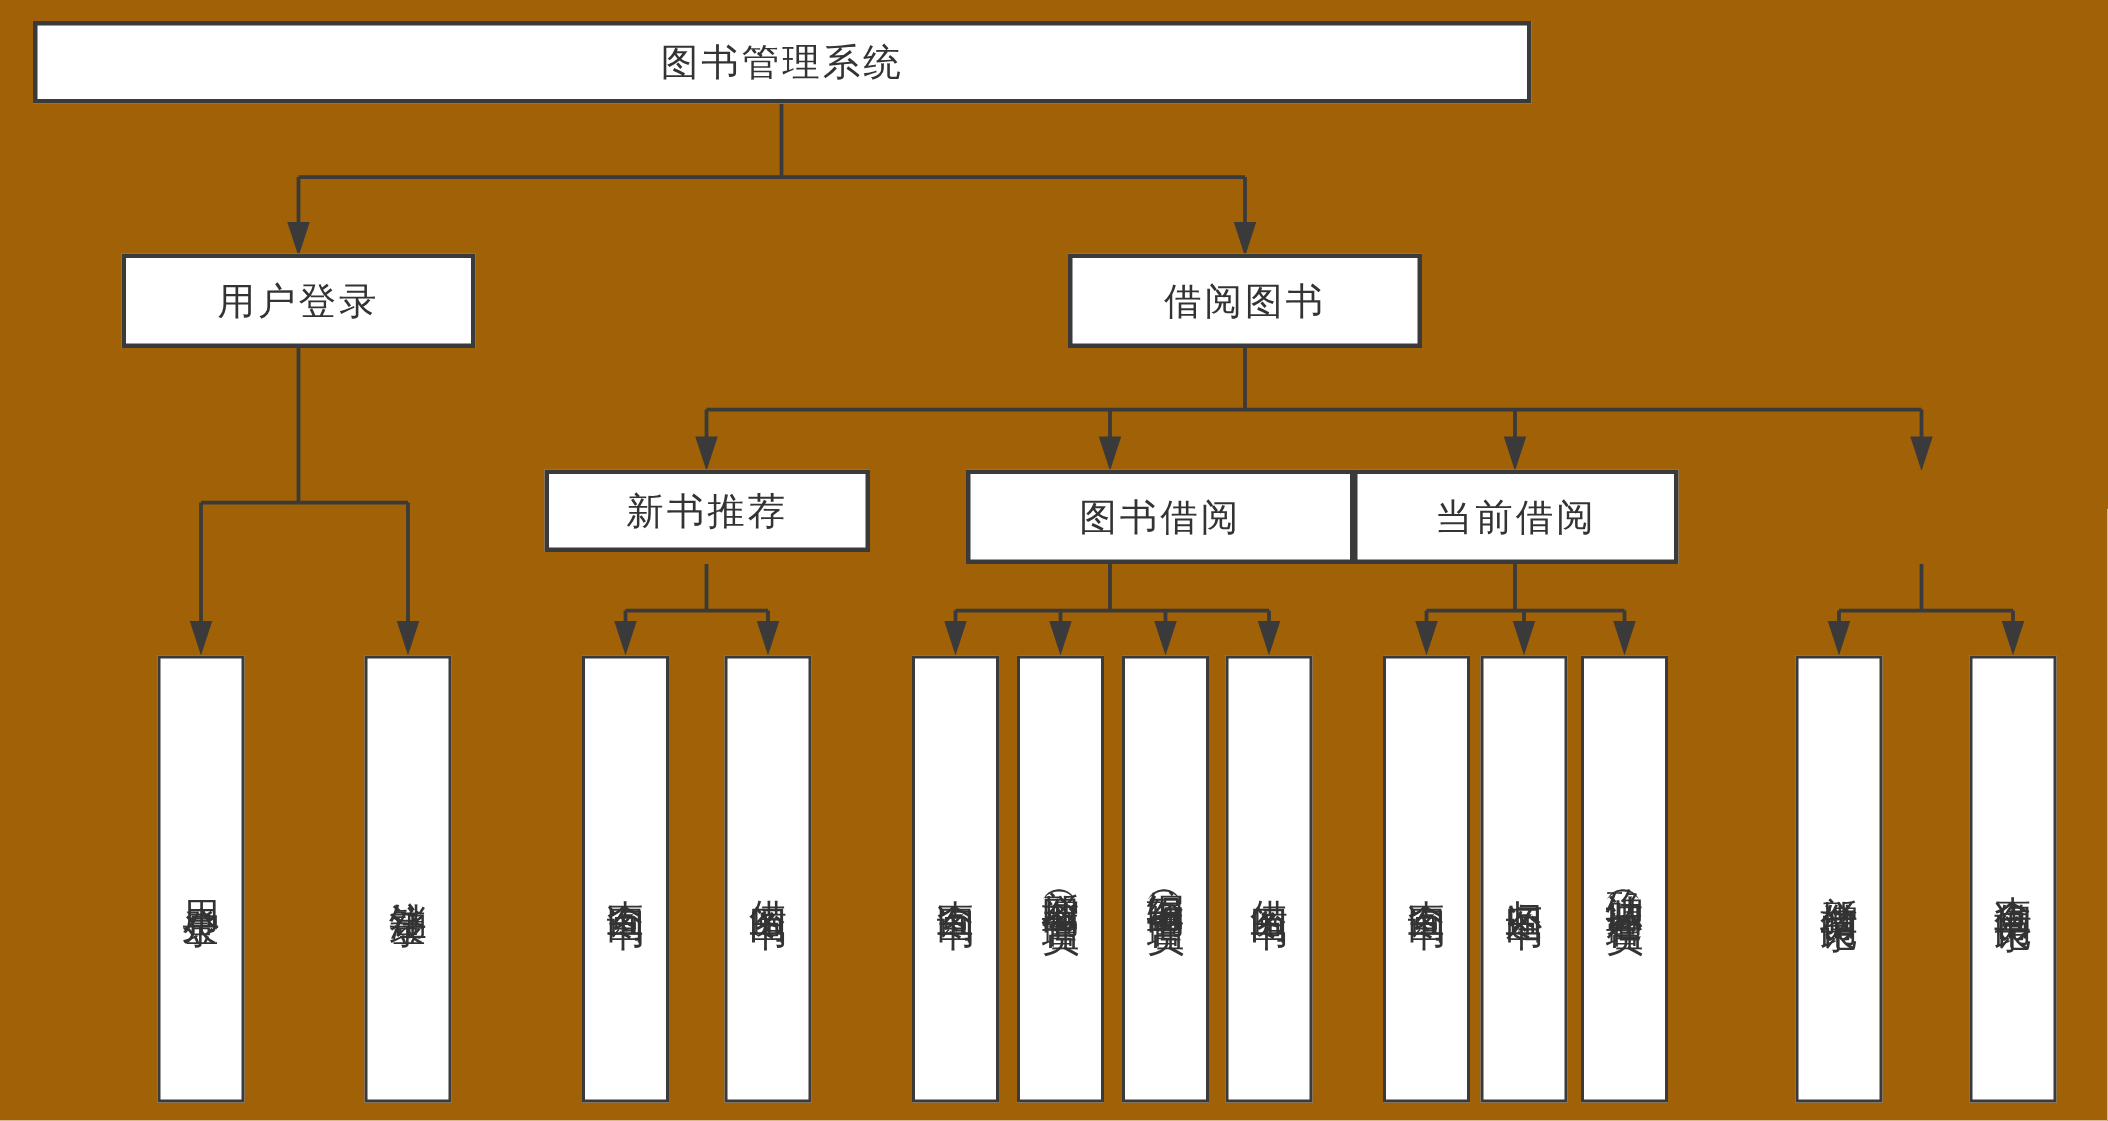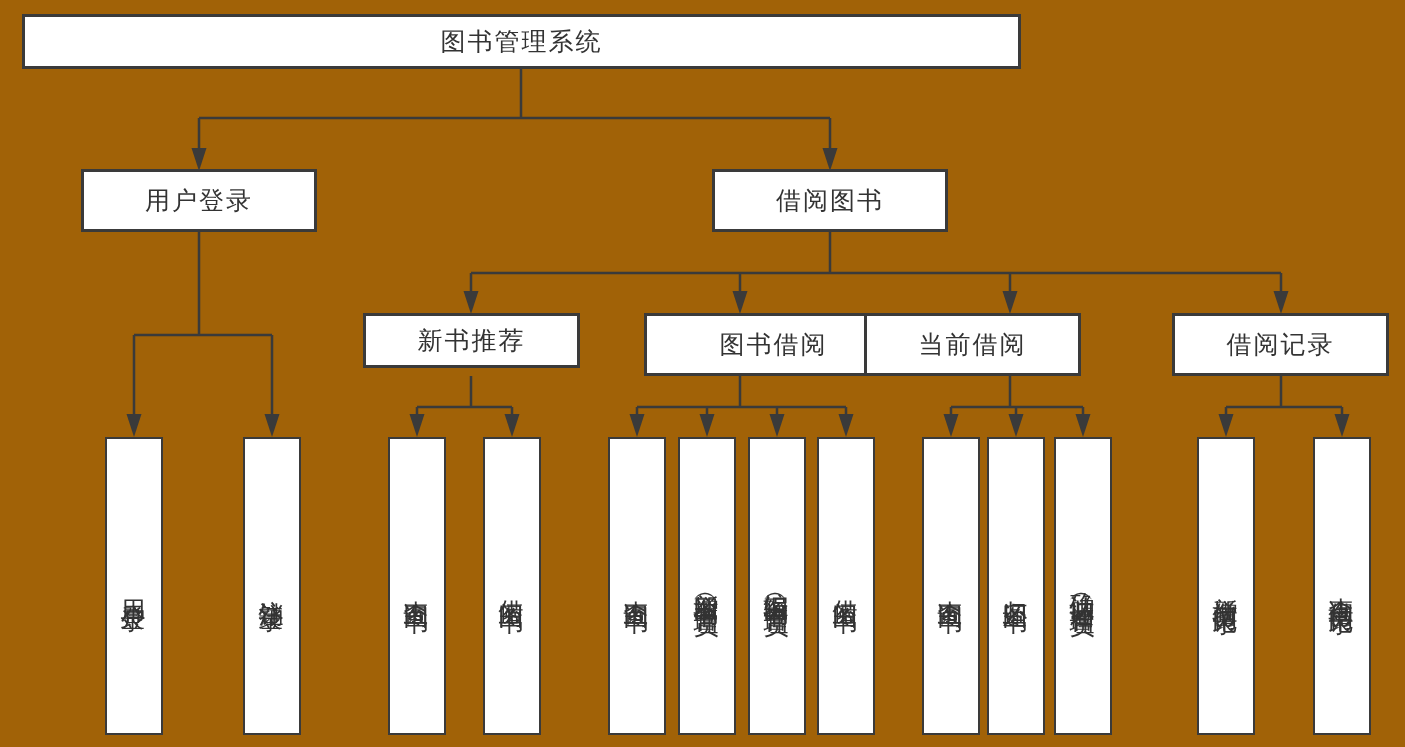--- a/index.html
+++ b/index.html
@@ -96,22 +96,21 @@
     </g>
   </svg>
 
   <div class="box h" style="left:22px; top:14px; width:999px; height:55px;">图书管理系统</div>
 
   <div class="box h" style="left:81px; top:169px; width:236px; height:63px;">用户登录</div>
   <div class="box h" style="left:712px; top:169px; width:236px; height:63px;">借阅图书</div>
 
   <div class="box h" style="left:363px; top:313px; width:217px; height:55px;">新书推荐</div>
   <div class="box h" style="left:644px; top:313px; width:259px; height:63px;">图书借阅</div>
-  <div class="box h" style="left:864px; top:313px; width:217px; height:63px;">当前借阅</div>
-  <div class="box h" style="left:1172px; top:313px; width:217px; height:63px;">借阅记录</div>
+  <div class="box h" style="left:902px; top:313px; width:217px; height:63px;">当前借阅</div>
 
   <div class="box v" style="left:105px; top:437px; width:58px; height:298px;">用户登录</div>
   <div class="box v" style="left:243px; top:437px; width:58px; height:298px;">注销登录</div>
 
   <div class="box v" style="left:388px; top:437px; width:58px; height:298px;">查询图书</div>
   <div class="box v" style="left:483px; top:437px; width:58px; height:298px;">借阅图书</div>
 
   <div class="box v" style="left:608px; top:437px; width:58px; height:298px;">查询图书</div>
   <div class="box v" style="left:678px; top:437px; width:58px; height:298px;">新增图书（管理员）</div>
   <div class="box v" style="left:748px; top:437px; width:58px; height:298px;">编辑图书（管理员）</div>

